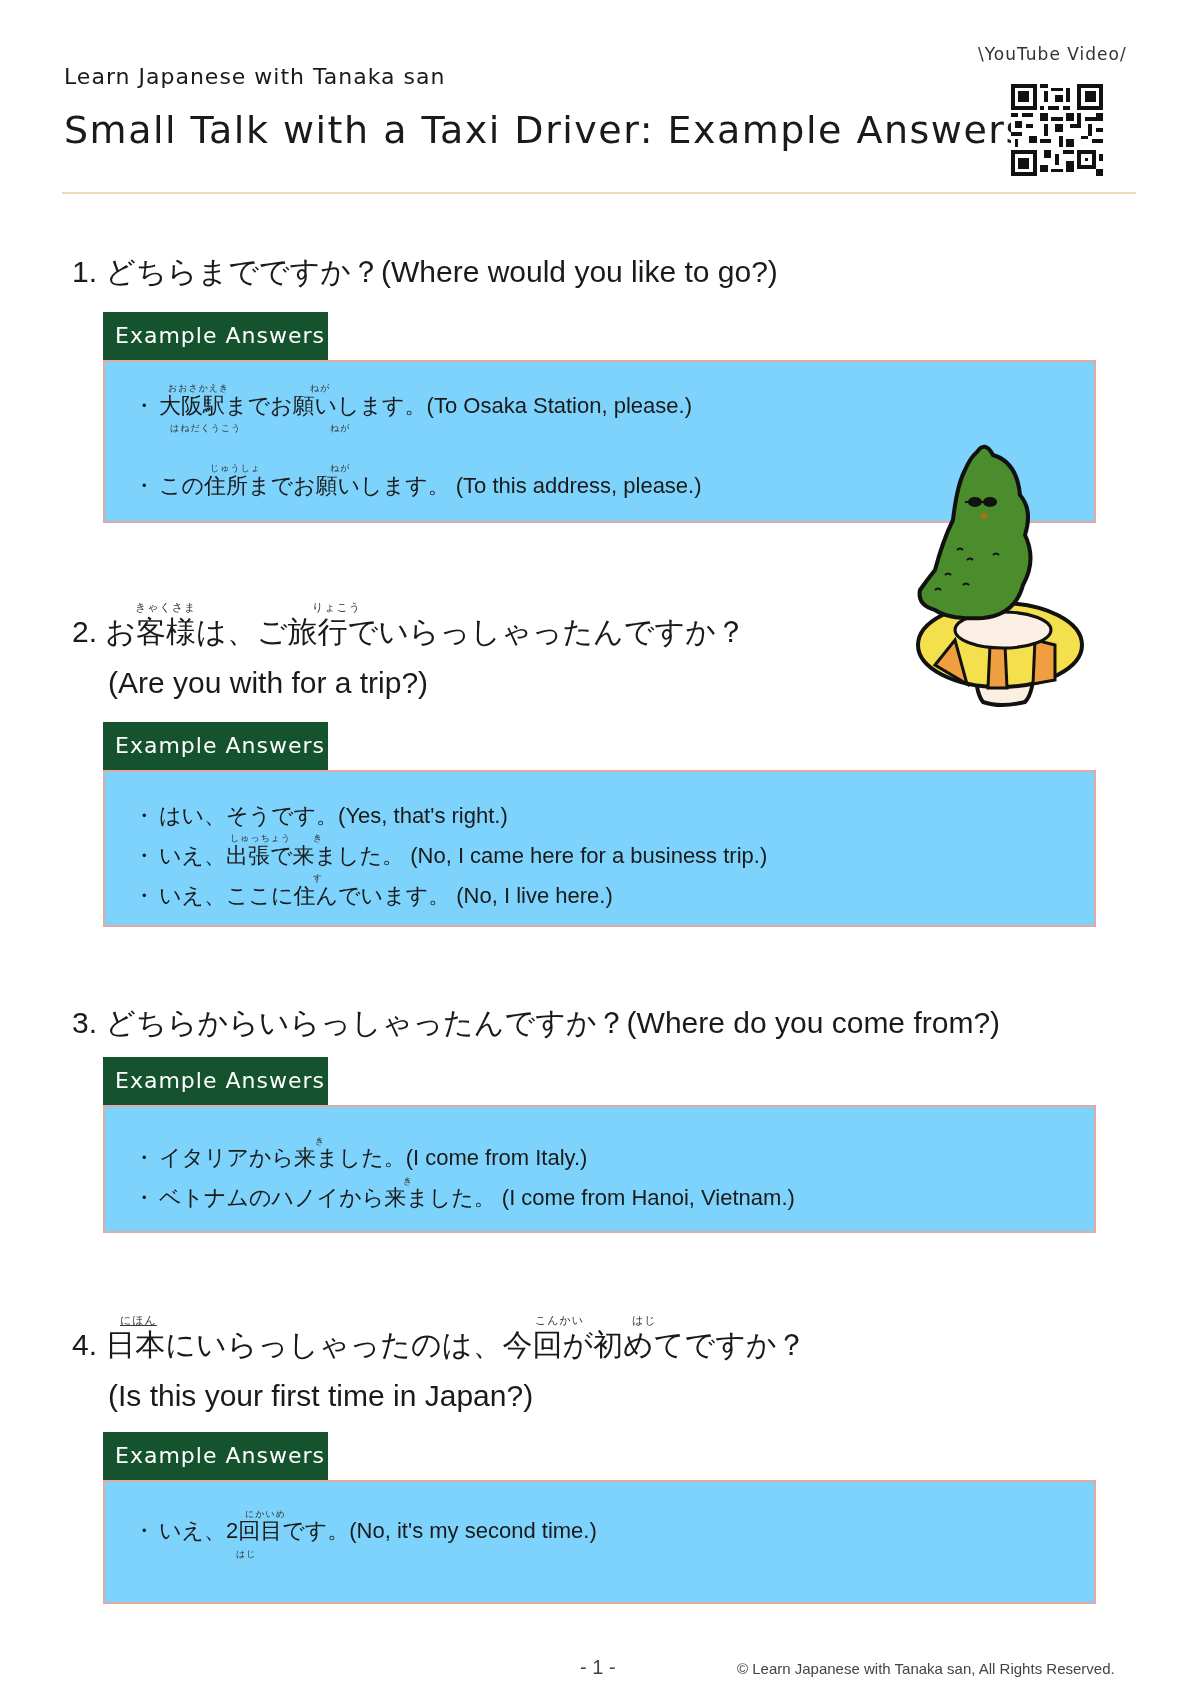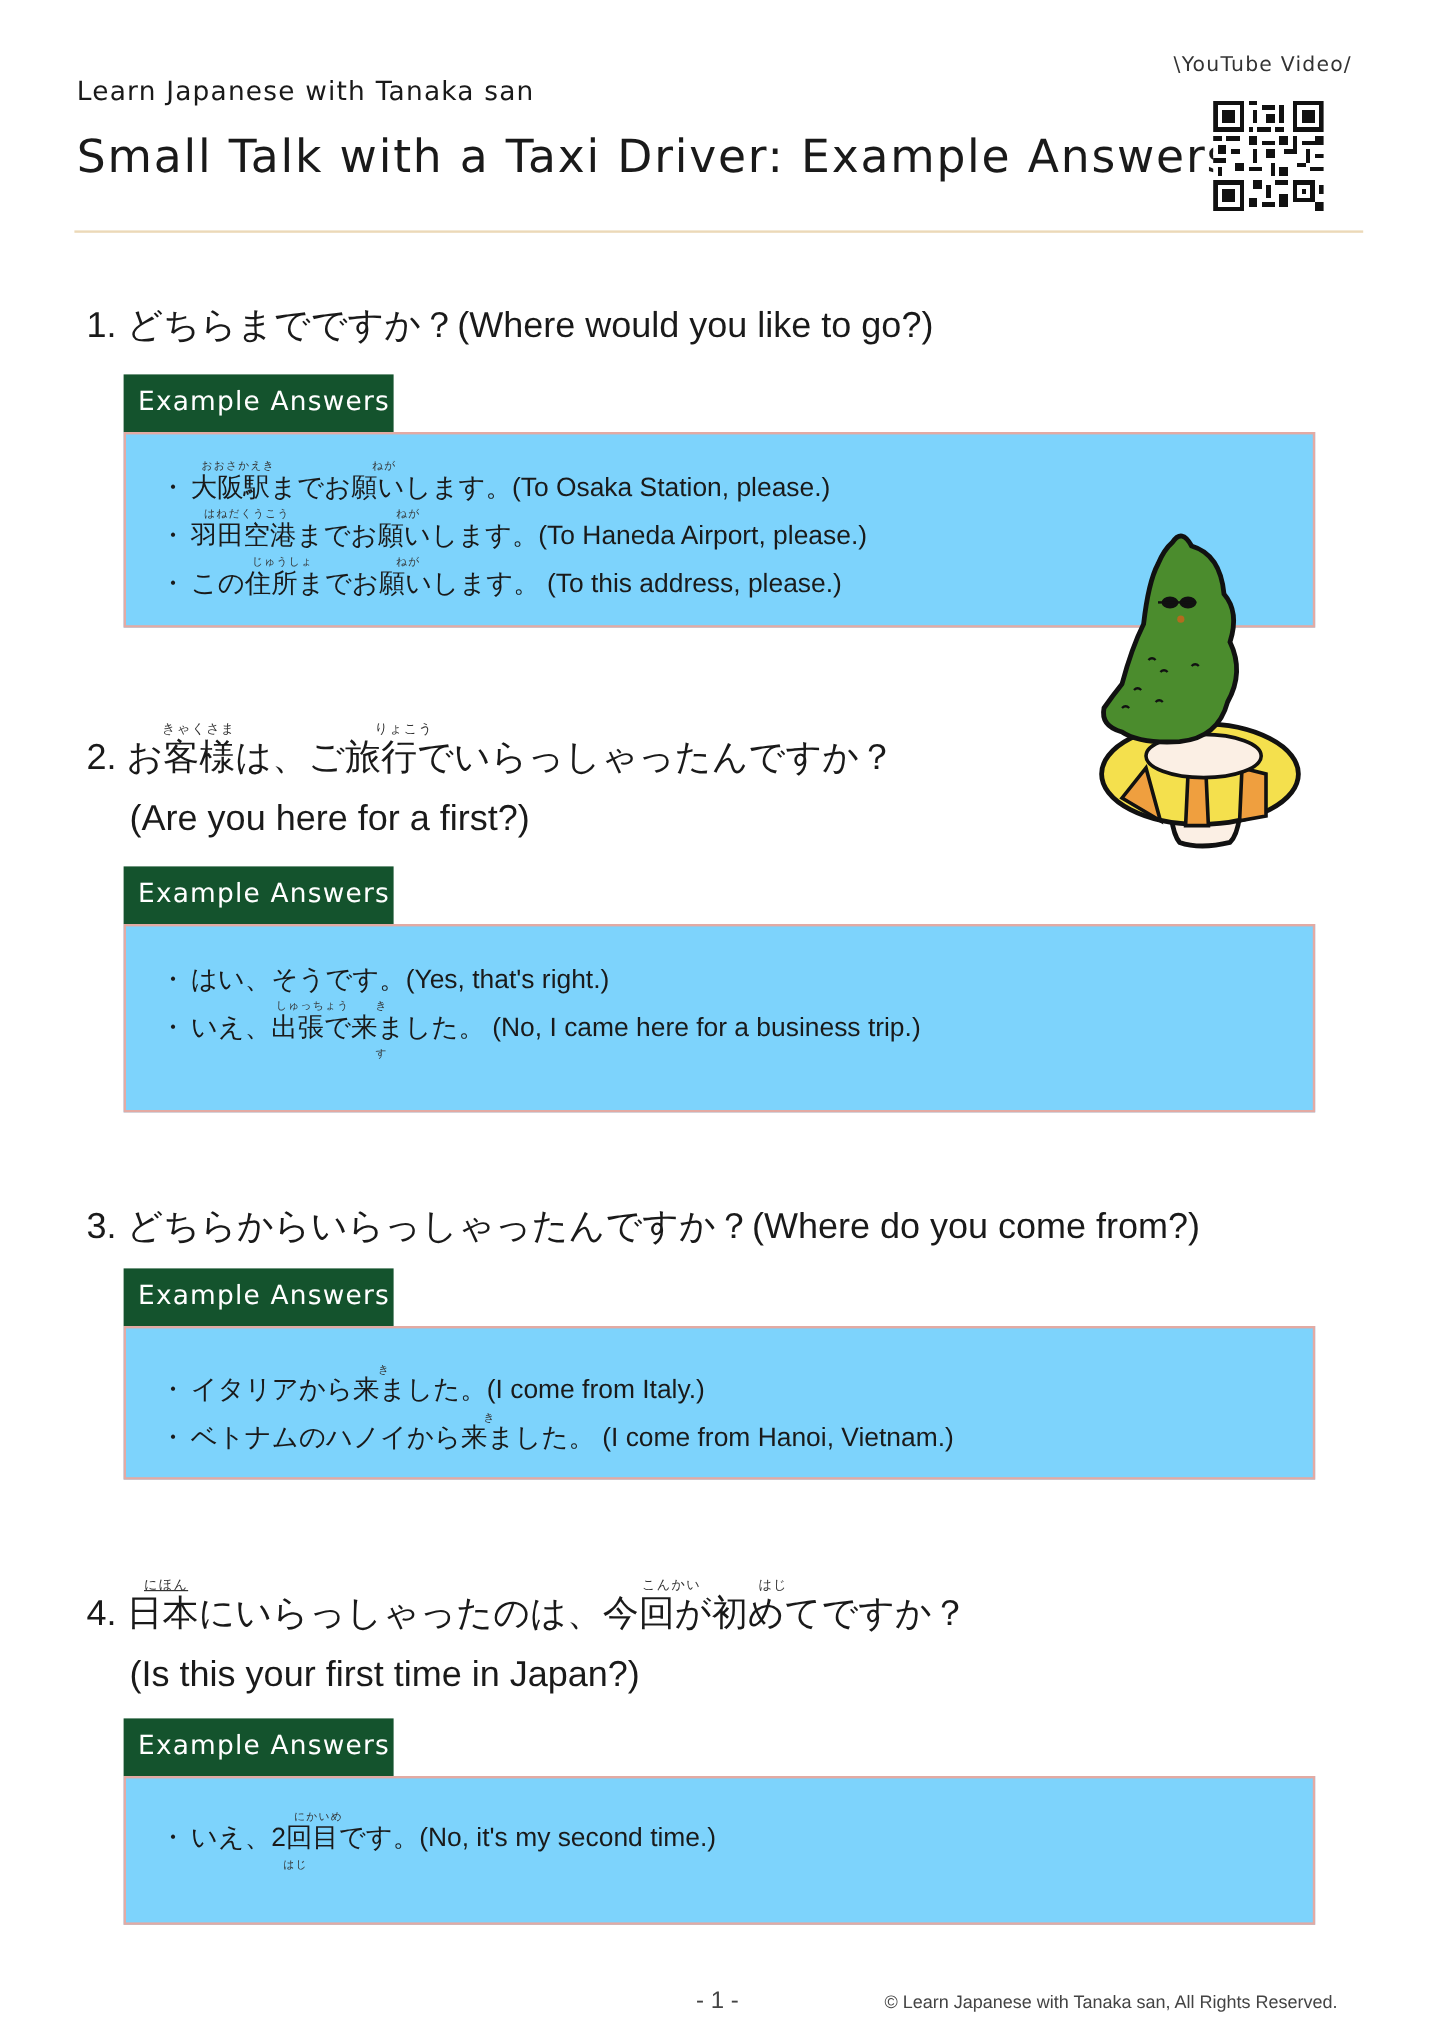--- a/index.html
+++ b/index.html
@@ -93,37 +93,37 @@
 <div class="abs divider"></div>
 
 <div class="abs q-head" style="top:257px;">1. どちらまでですか？(Where would you like to go?)</div>
 <div class="abs hand label" style="top:312px;">Example Answers</div>
 <div class="abs box" style="top:360px; height:163px;">
   <span class="ruby-ans" style="left:63px; top:20px;">おおさかえき</span>
   <span class="ruby-ans" style="left:205px; top:20px;">ねが</span>
   <div class="ans" style="top:33px;"><span class="bullet">・</span><span>大阪駅までお願いします。(To Osaka Station, please.)</span></div>
   <span class="ruby-ans" style="left:65px; top:60px;">はねだくうこう</span>
   <span class="ruby-ans" style="left:225px; top:60px;">ねが</span>
-  <div class="ans" style="top:73px;"><span class="bullet">・</span><span>羽田空港までお願いします。(To Haneda Airport, please.)</span></div>
   <span class="ruby-ans" style="left:105px; top:100px;">じゅうしょ</span>
   <span class="ruby-ans" style="left:225px; top:100px;">ねが</span>
   <div class="ans" style="top:113px;"><span class="bullet">・</span><span>この住所までお願いします。 (To this address, please.)</span></div>
 </div>
 
 <span class="ruby-small" style="left:135px; top:600px;">きゃくさま</span>
 <span class="ruby-small" style="left:312px; top:600px;">りょこう</span>
 <div class="abs q-head" style="top:617px;">2. お客様は、ご旅行でいらっしゃったんですか？</div>
-<div class="abs q-sub" style="top:668px;">(Are you here for a first?)</div>
+<div class="abs q-sub" style="top:668px;">(Are you with for a trip?)</div>
 <div class="abs hand label" style="top:722px;">Example Answers</div>
 <div class="abs box" style="top:770px; height:157px;">
   <div class="ans" style="top:33px;"><span class="bullet">・</span><span>はい、そうです。(Yes, that's right.)</span></div>
   <span class="ruby-ans" style="left:125px; top:60px;">しゅっちょう</span>
   <span class="ruby-ans" style="left:208px; top:60px;">き</span>
   <div class="ans" style="top:73px;"><span class="bullet">・</span><span>いえ、出張で来ました。 (No, I came here for a business trip.)</span></div>
   <span class="ruby-ans" style="left:208px; top:100px;">す</span>
+  <div class="ans" style="top:113px;"><span class="bullet">・</span><span>いえ、ここに住んでいます。 (No, I live here.)</span></div>
 </div>
 
 <div class="abs q-head" style="top:1008px;">3. どちらからいらっしゃったんですか？(Where do you come from?)</div>
 <div class="abs hand label" style="top:1057px;">Example Answers</div>
 <div class="abs box" style="top:1105px; height:128px;">
   <span class="ruby-ans" style="left:210px; top:28px;">き</span>
   <div class="ans" style="top:40px;"><span class="bullet">・</span><span>イタリアから来ました。(I come from Italy.)</span></div>
   <span class="ruby-ans" style="left:298px; top:68px;">き</span>
   <div class="ans" style="top:80px;"><span class="bullet">・</span><span>ベトナムのハノイから来ました。 (I come from Hanoi, Vietnam.)</span></div>
 </div>

